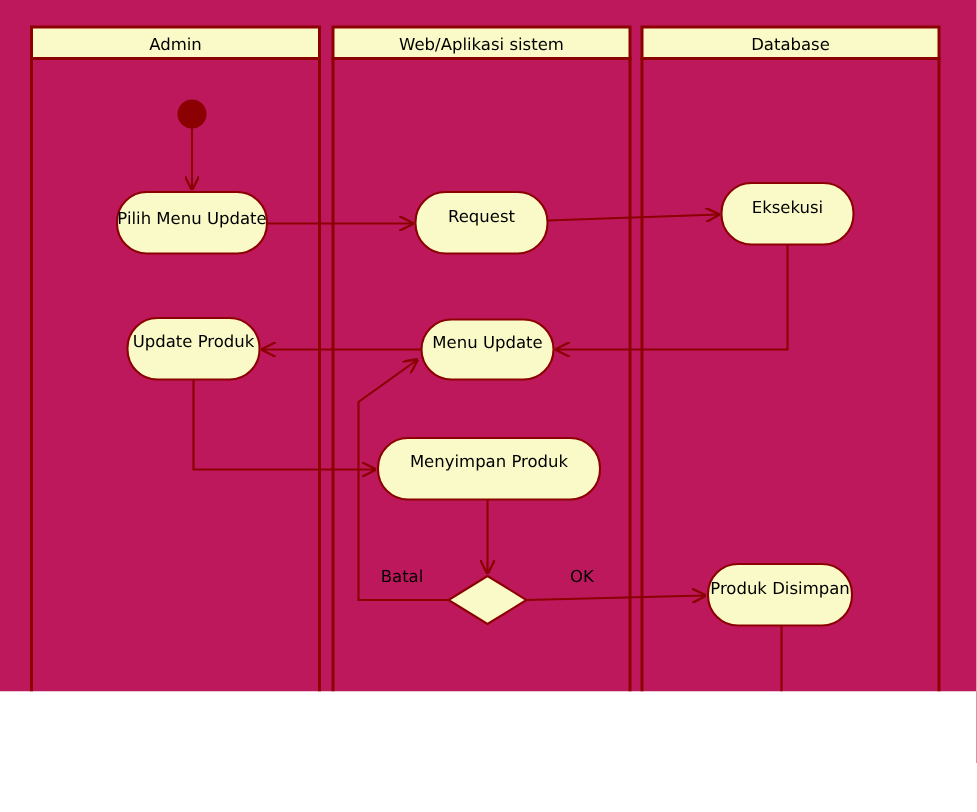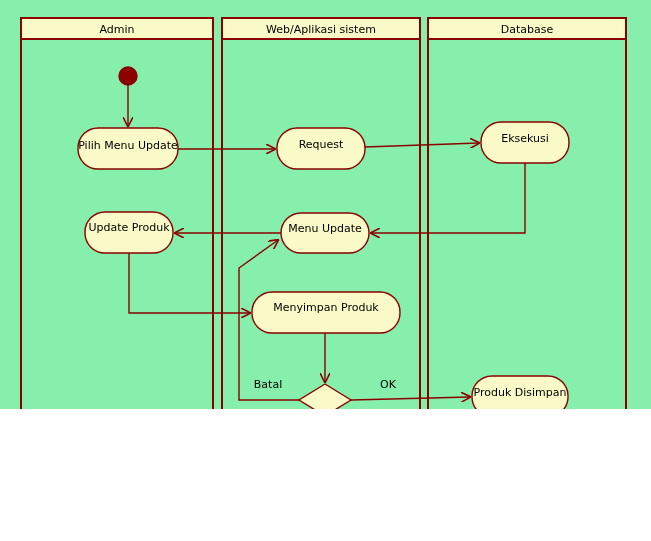--- a/index.html
+++ b/index.html
@@ -6,22 +6,22 @@
     margin: 0;
     padding: 0;
     background: #ffffff;
   }
   body {
     font-family: "DejaVu Sans", sans-serif;
   }
   #canvas {
     position: relative;
     width: 651px;
-    height: 409px;
-    background: #86efac;
+    height: 461px;
+    background: #be185d;
     overflow: hidden;
   }
   #diagram-svg {
     position: absolute;
     left: 0;
     top: 0;
   }
   .lane-header-text {
     font-size: 11px;
     fill: #000000;

